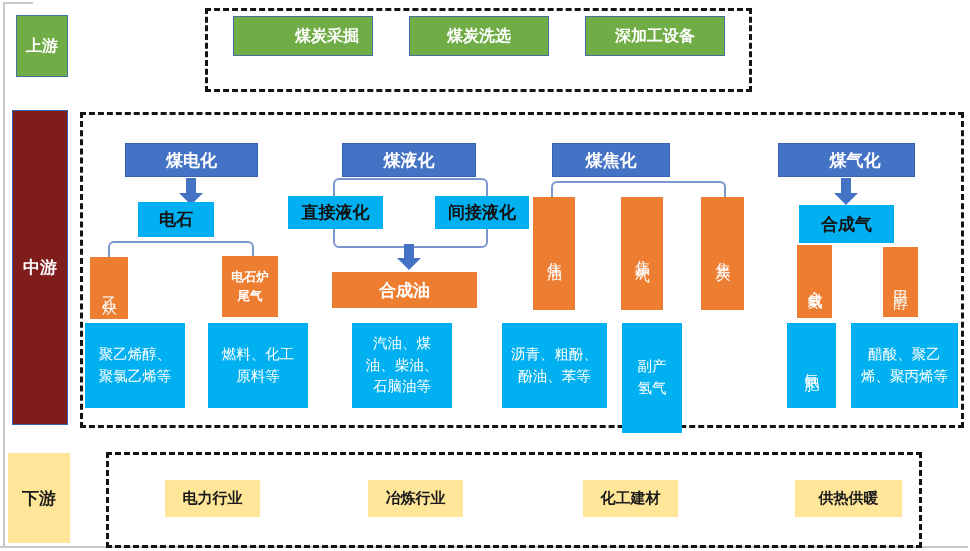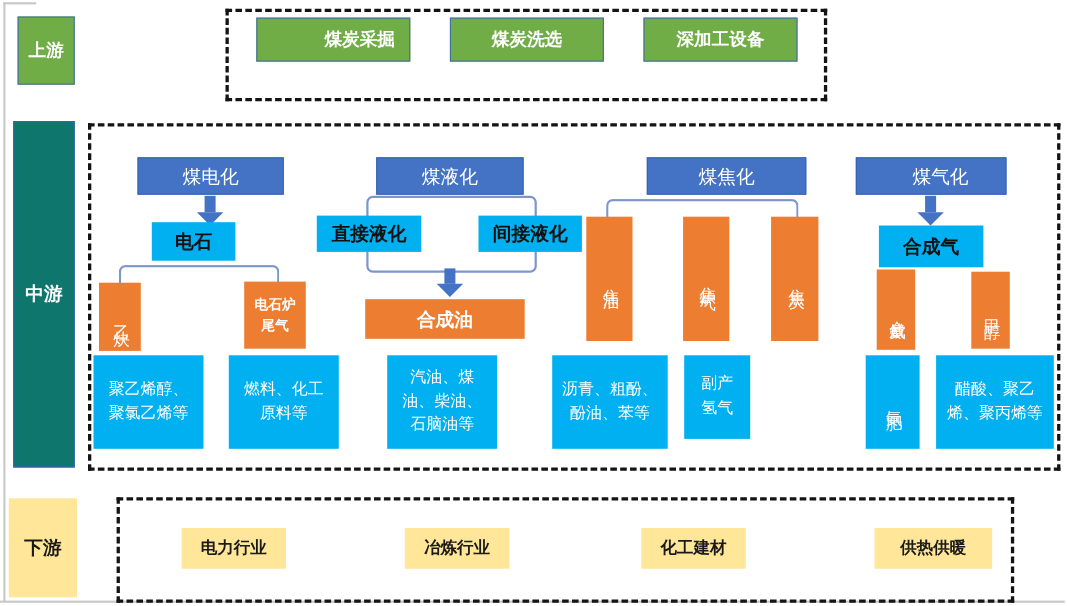--- a/index.html
+++ b/index.html
@@ -5,22 +5,22 @@
   html,body{margin:0;padding:0;background:#fff;}
   #canvas{
     position:relative;width:970px;height:551px;background:#ffffff;
     font-family:"Liberation Sans",sans-serif;overflow:hidden;
   }
   .box{
     position:absolute;box-sizing:border-box;display:flex;
     align-items:center;justify-content:center;text-align:center;z-index:2;
   }
   
-  .blue{background:#0f766e;color:#fff;font-weight:bold;font-size:17px;}
-  .blue-label{background:#4472C4;color:#fff;font-weight:normal;font-size:17px;border:1px solid #3763b0;}
+  .blue{background:#7f1d1d;color:#fff;font-weight:bold;font-size:17px;}
+  .blue-label{background:#4472C4;color:#fff;font-weight:bold;font-size:17px;border:1px solid #3763b0;}
   .green{background:#70AD47;color:#fff;font-weight:bold;font-size:16px;border:1px solid #41719C;}
   .cyan{background:#00B0F0;color:#111;font-weight:bold;font-size:17px;}
   .cyan-p{background:#00B0F0;color:#fff;font-size:14.5px;line-height:1.5;padding:2px 8px;word-break:break-all;}
   .orange{background:#ED7D31;color:#fff;}
   .orange-b{background:#ED7D31;color:#fff;font-weight:bold;font-size:17px;}
   .yellow{background:#FFE699;color:#1a1a1a;font-weight:bold;font-size:15px;}
   .v{writing-mode:vertical-rl;text-orientation:upright;letter-spacing:4px;font-size:15px;}
   .small{font-size:12.5px;font-weight:bold;line-height:1.45;padding:0 6px;word-break:break-all;}
   
   .dash{position:absolute;border:3px dashed #141414;background:transparent;z-index:1;}
@@ -66,21 +66,21 @@
     </div>
 
   <div class="dash" style="left:80px;top:112px;width:878px;height:310px;"></div>
 
   <div class="box blue-label" style="left:125px;top:143px;width:133px;height:34px;">
       <span>煤电化</span>
     </div>
   <div class="box blue-label" style="left:342px;top:143px;width:134px;height:34px;">
       <span>煤液化</span>
     </div>
-  <div class="box blue-label" style="left:588px;top:143px;width:145px;height:34px;">
+  <div class="box blue-label" style="left:552px;top:143px;width:118px;height:34px;">
       <span>煤焦化</span>
     </div>
   <div class="box blue-label" style="left:778px;top:143px;width:137px;height:34px;padding-left:17px;">
       <span>煤气化</span>
     </div>
 
   <div class="arrow" style="left:179px;top:178px;">
     <div class="shaft"></div>
       <div class="head"></div>
   </div>
@@ -125,21 +125,21 @@
     </div>
   <div class="box orange v" style="left:621px;top:197px;width:42px;height:113px;">
       <span>焦炉气</span>
     </div>
   <div class="box orange v" style="left:701px;top:197px;width:43px;height:113px;">
       <span>焦炭</span>
     </div>
   <div class="box cyan-p" style="left:502px;top:323px;width:105px;height:85px;align-items:center;">
       <span>沥青、粗酚、酚油、苯等</span>
     </div>
-  <div class="box cyan-p" style="left:622px;top:323px;width:60px;height:76px;padding:0 10px;">
+  <div class="box cyan-p" style="left:622px;top:323px;width:60px;height:110px;padding:0 10px;">
       <span>副产氢气</span>
     </div>
 
   <div class="arrow" style="left:834px;top:178px;">
     <div class="shaft"></div>
       <div class="head"></div>
   </div>
   <div class="box cyan" style="left:799px;top:205px;width:95px;height:38px;">
       <span>合成气</span>
     </div>

